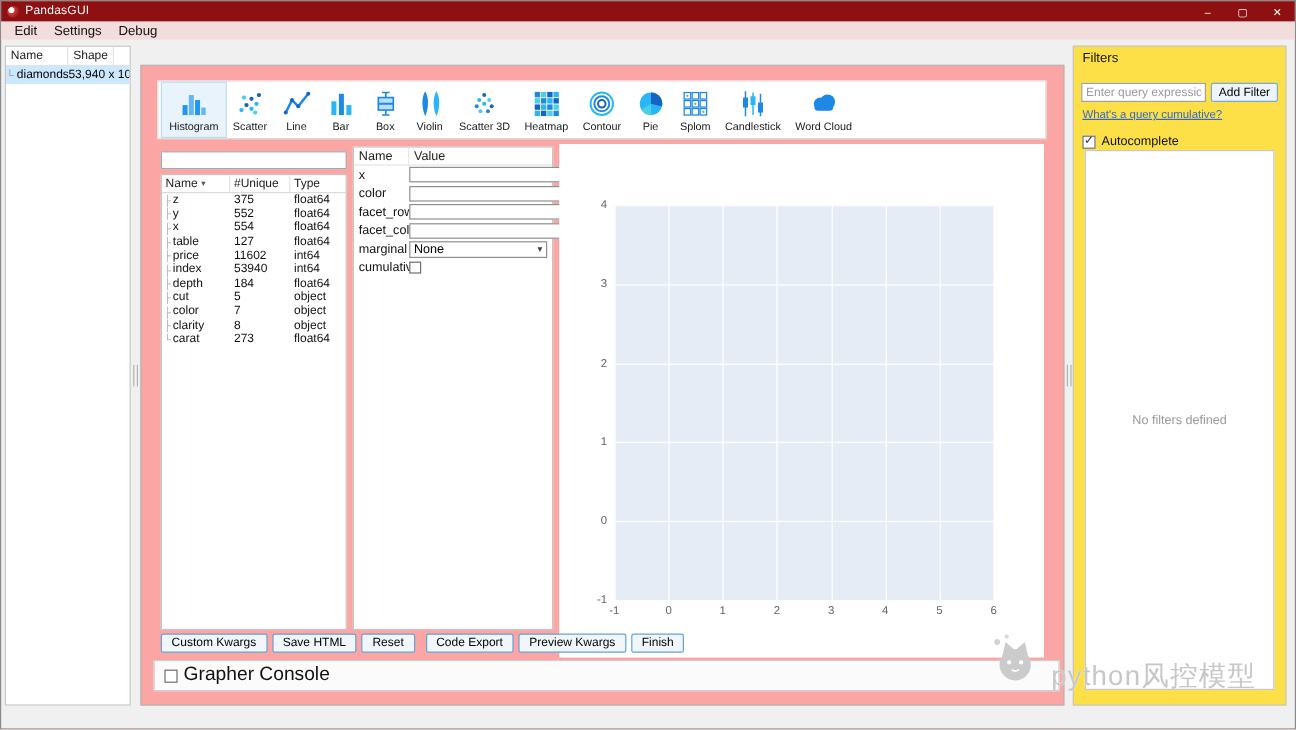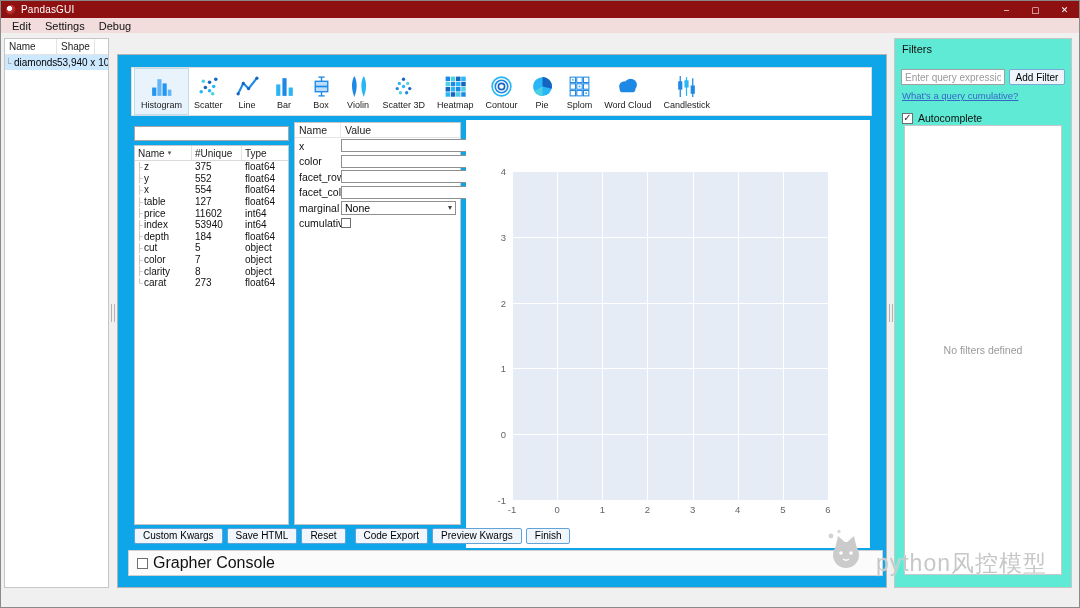--- a/index.html
+++ b/index.html
@@ -31,21 +31,21 @@
   
   .vsplitter { position:absolute; top:37px; bottom:19px; width:7px; cursor:col-resize; }
   .vs1 { left:108px; } .vs2 { left:886px; }
   .vsplitter::after { content:""; position:absolute; left:2px; top:calc(50% - 9px); height:18px; width:2px; border-left:1px solid #b2b2b2; border-right:1px solid #b2b2b2; }
 
   
   .center { position:absolute; left:116px; top:37px; width:770px; bottom:19px; }
   .tabbar { display:flex; position:relative; z-index:2; padding-left:1px; }
   .tab { height:16px; margin-top:1px; background:#ececec; border:1px solid #acacac; font-size:10.5px; padding:0 8px; display:flex; align-items:center; cursor:pointer; color:#111; }
   .tab.active { height:17px; margin-top:0; background:#fcfcfc; border-bottom:none; }
-  .tab-frame { position:absolute; top:16px; left:0; right:0; bottom:0; border:1px solid #b4b4b4; background:#0ea5e9; z-index:1; }
+  .tab-frame { position:absolute; top:16px; left:0; right:0; bottom:0; border:1px solid #b4b4b4; background:#fca5a5; z-index:1; }
 
   
   .plot-toolbar { position:absolute; left:13px; top:12px; right:14px; height:49px; background:#fff; border:1px solid #dcdcdc; display:flex; align-items:center; padding:0 3px; }
   .ptool-item { display:flex; flex-direction:column; align-items:center; justify-content:center; height:45px; padding:0 6px; cursor:pointer; }
   .ptool-item svg { width:25px; height:25px; display:block; }
   .plabel { font-size:9px; color:#1a1a1a; white-space:nowrap; margin-top:1px; }
   .ptool-item.selected { background:#e9f3fb; outline:1px solid #bcdcf0; }
 
   
   .col-left { position:absolute; left:16px; top:71px; width:155px; bottom:62px; display:flex; flex-direction:column; }
@@ -86,21 +86,21 @@
   
   .buttons-row { position:absolute; left:16px; top:472px; height:17px; display:flex; gap:4px; align-items:center; }
   .qt-btn { height:16px; padding:0 8px; font-size:10px; font-family:inherit; background:#f0f6fc; border:1px solid #63a2d8; border-radius:2px; color:#000; cursor:pointer; }
   .qt-btn.gap-left { margin-left:5px; }
 
   
   .console-box { position:absolute; left:10px; right:3px; top:495px; height:26px; border:1px solid #cfcfcf; display:flex; align-items:center; padding-left:8px; gap:5px; background:#fbfbfb; }
   .cb-label { font-size:16px; color:#111; }
 
   
-  .right-panel { position:absolute; left:893px; width:178px; top:37px; bottom:19px; background:#5eead4; border:1px solid #c6c6c6; }
+  .right-panel { position:absolute; left:893px; width:178px; top:37px; bottom:19px; background:#fde047; border:1px solid #c6c6c6; }
   .filters-title { font-size:11px; padding:4px 7px 0 7px; color:#111; }
   .filters-row { display:flex; gap:4px; margin:14px 6px 0 6px; }
   .query-input { flex:1; height:16px; border:1px solid #a0a0a0; font-size:10px; padding:0 3px; outline:none; font-family:inherit; min-width:0; background:#fff; }
   .query-input::placeholder { color:#9a9a9a; }
   .add-filter-btn { width:56px; height:16px; font-size:10px; font-family:inherit; background:#eef4fb; border:1px solid #79a9d4; border-radius:2px; cursor:pointer; }
   .help-link { display:inline-block; margin:3px 0 0 7px; font-size:9.5px; color:#3667c8; text-decoration:underline; cursor:pointer; }
   .auto-row { display:flex; align-items:center; gap:5px; margin:9px 0 0 7px; font-size:10.5px; color:#111; }
   .filters-list { position:absolute; left:9px; right:9px; top:86px; bottom:12px; border:1px solid #c8c8c8; display:flex; align-items:center; justify-content:center; background:#fff; }
   .empty-text { font-size:10.5px; color:#9a9a9a; }
 
@@ -317,40 +317,40 @@
                 <circle cx="12" cy="12" r="0.9" fill="#29b6f6"></circle>
                 <circle cx="18.4" cy="18.4" r="0.9" fill="#29b6f6"></circle>
               </svg>
             </span>
           <span class="plabel">Splom</span>
         </div>
 
         <div class="ptool-item">
           <span>
               <svg viewBox="0 0 24 24">
-                <circle cx="9" cy="12" r="5" fill="#1e88e5"></circle>
-                <circle cx="15" cy="10.5" r="6" fill="#1e88e5"></circle>
-                <rect x="4.5" y="12" width="15" height="5.5" rx="2.7" fill="#1e88e5"></rect>
-              </svg>
-            </span>
-          <span class="plabel">Word Cloud</span>
-        </div>
-
-        <div class="ptool-item">
-          <span>
-              <svg viewBox="0 0 24 24">
                 <line x1="6" y1="2" x2="6" y2="22" stroke="#1e88e5" stroke-width="1.2"></line>
                 <rect x="4" y="7" width="4" height="8" fill="#1e88e5"></rect>
                 <line x1="12" y1="3" x2="12" y2="21" stroke="#29b6f6" stroke-width="1.2"></line>
                 <rect x="10" y="6" width="4" height="7" fill="#29b6f6"></rect>
                 <line x1="18" y1="4" x2="18" y2="22" stroke="#1e88e5" stroke-width="1.2"></line>
                 <rect x="16" y="11" width="4" height="8" fill="#1e88e5"></rect>
               </svg>
             </span>
           <span class="plabel">Candlestick</span>
+        </div>
+
+        <div class="ptool-item">
+          <span>
+              <svg viewBox="0 0 24 24">
+                <circle cx="9" cy="12" r="5" fill="#1e88e5"></circle>
+                <circle cx="15" cy="10.5" r="6" fill="#1e88e5"></circle>
+                <rect x="4.5" y="12" width="15" height="5.5" rx="2.7" fill="#1e88e5"></rect>
+              </svg>
+            </span>
+          <span class="plabel">Word Cloud</span>
         </div>
 
       </div>
 
       <div class="col-left">
         <input class="search-input" value="" style="">
         <div class="tree">
           <div class="tree-head">
             <span class="th c-name">
                 <span>Name</span>

